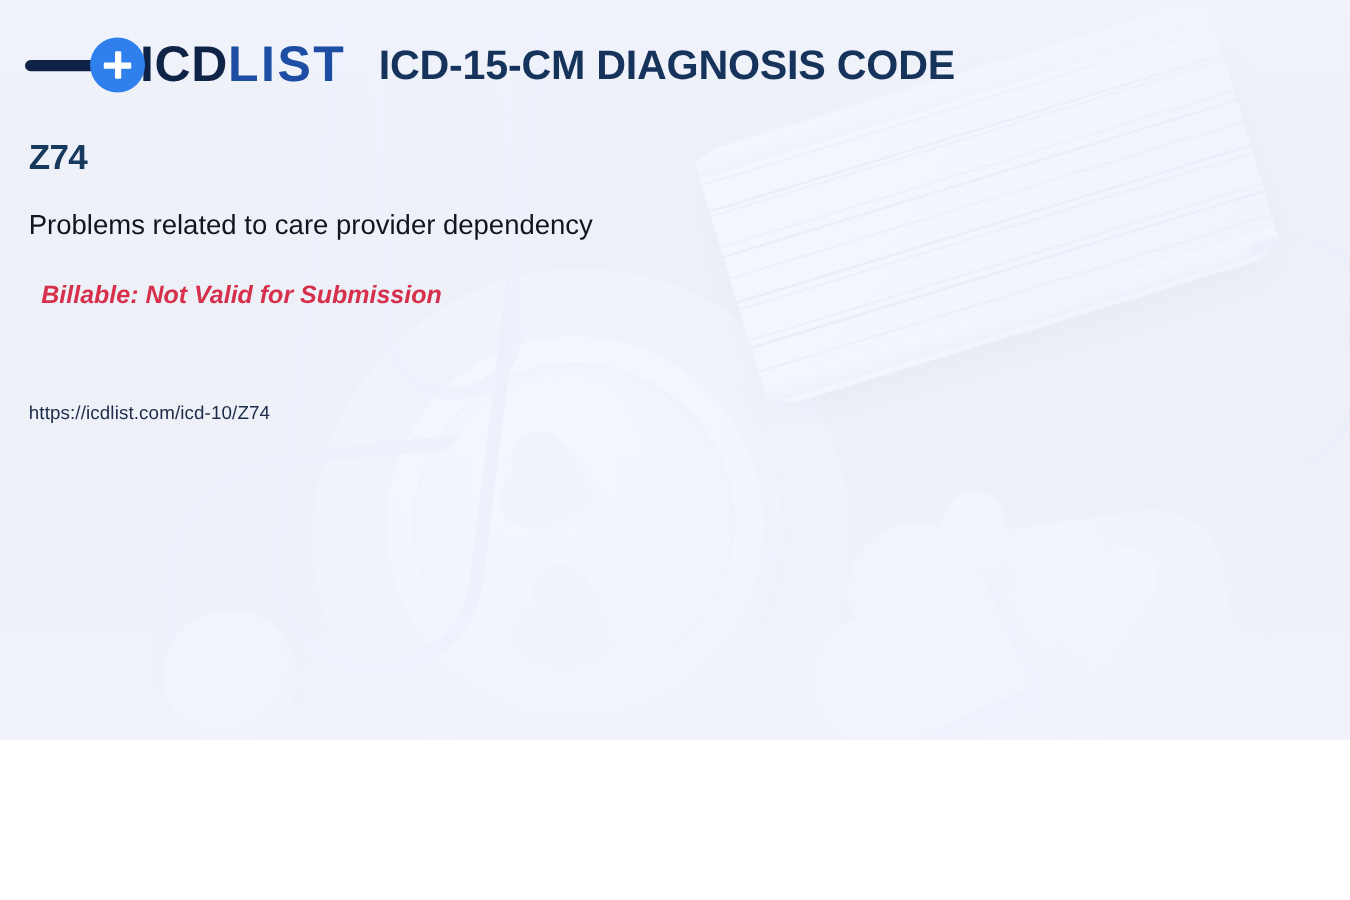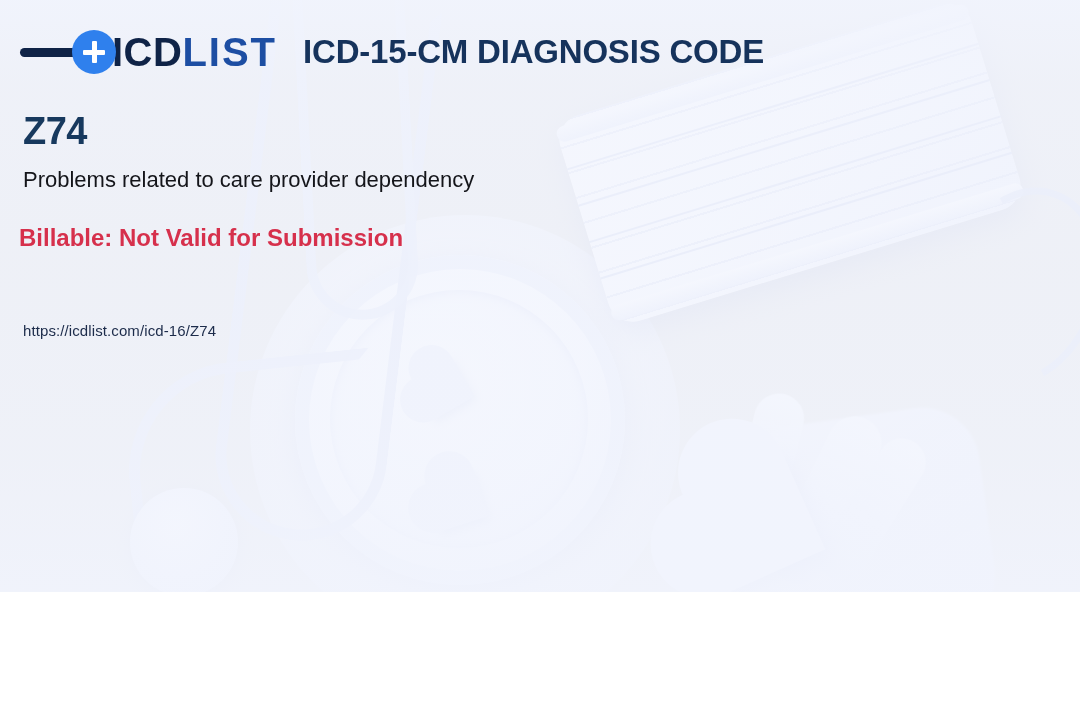--- a/index.html
+++ b/index.html
@@ -244,41 +244,42 @@
     font-weight: 700;
     color: #16335c;
     letter-spacing: -.2px;
     white-space: nowrap;
   }
 
   
   .code {
     position: absolute;
     left: 23px; top: 112px;
-    font-size: 38px;
+    font-size: 28px;
     font-weight: 700;
     color: #17395e;
     letter-spacing: -.5px;
     line-height: 1;
   }
   .desc {
     position: absolute;
     left: 23px; top: 167px;
     font-size: 22px;
     font-weight: 400;
     color: #14151a;
     line-height: 1.2;
   }
   .billable {
     position: absolute;
-    left: 19px; top: 224px;
-    font-size: 24px;
+    left: 33px; top: 224px;
+    font-size: 20px;
     font-weight: 600;
     color: #d6304c;
     line-height: 1.2;
+    font-style: italic;
   }
   .url {
     position: absolute;
     left: 23px; top: 322px;
     font-size: 15px;
     font-weight: 400;
     color: #1c2b4a;
     letter-spacing: .1px;
   }
 </style>
@@ -330,16 +331,16 @@
       </div>
       <div class="header-title">ICD-15-CM DIAGNOSIS CODE</div>
     </div>
 
     <div class="code">Z74</div>
 
     <div class="desc">Problems related to care provider dependency</div>
 
     <div class="billable">Billable: Not Valid for Submission</div>
 
-    <div class="url">https://icdlist.com/icd-16/Z74</div>
+    <div class="url">https://icdlist.com/icd-10/Z74</div>
 
   </div>
 </div>
 
 </body></html>

